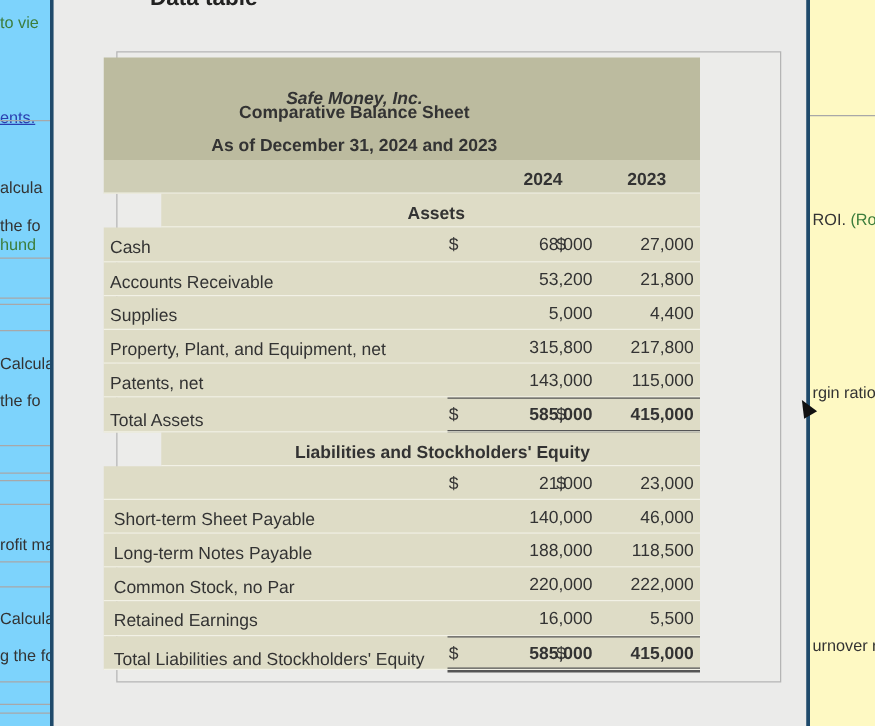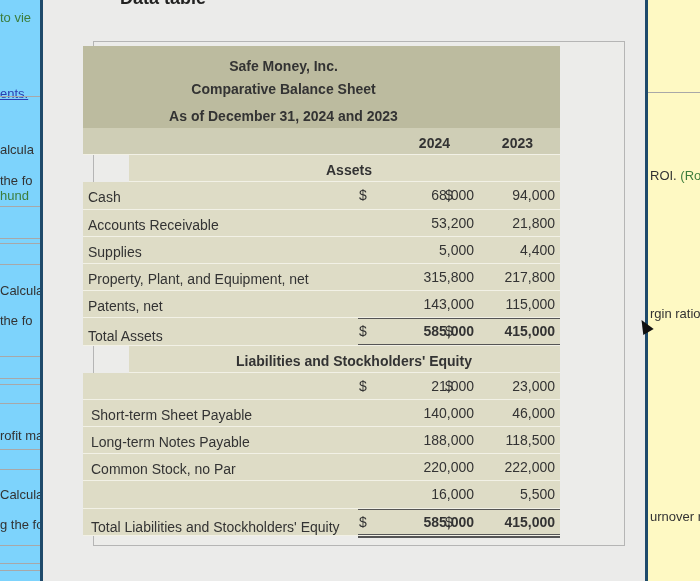--- a/index.html
+++ b/index.html
@@ -57,21 +57,21 @@
   }
   .sheet {
     position: absolute; left: 83px; top: 46px; width: 477px;
   }
   .hdr-block {
     background: #bcbb9f; height: 82px; position: relative;
   }
   .hdr-line {
     position: absolute; left: 0; width: 100%; text-align: center; font-size: 14px; font-weight: bold; color: #333;
   }
-  .hdr-line.l1 { top: 12px; left: -38px; }
+  .hdr-line.l1 { top: 24px; left: -38px; font-style: italic; }
   .hdr-line.l2 { top: 35px; left: -38px; }
   .hdr-line.l3 { top: 62px; left: -38px; }
   .row {
     position: relative; height: 27.2px; background: #dedcc6;
     border-bottom: 1px solid #f2f1e6; box-sizing: border-box;
     font-size: 14px;
   }
   .row.years { background: #cfceb6; font-weight: bold; }
   .row.section { font-weight: bold; margin-left: 46px; }
   .row .label { position: absolute; left: 5px; top: 7px; white-space: nowrap; }
@@ -145,21 +145,21 @@
   </div>
   <div class="row section">
     <span class="section-label" style="left:197px">Assets</span>
   </div>
 
   <div class="row">
     <span class="label">Cash</span>
     <span class="cur1">$</span>
     <span class="v1">68,000</span>
     <span class="cur2">$</span>
-    <span class="v2">94,000</span>
+    <span class="v2">27,000</span>
   </div>
   <div class="row">
     <span class="label">Accounts Receivable</span>
     <span class="v1">53,200</span>
     <span class="v2">21,800</span>
   </div>
   <div class="row">
     <span class="label">Supplies</span>
     <span class="v1">5,000</span>
     <span class="v2">4,400</span>
@@ -203,20 +203,21 @@
     <span class="label" style="left:8px">Long-term Notes Payable</span>
     <span class="v1">188,000</span>
     <span class="v2">118,500</span>
   </div>
   <div class="row">
     <span class="label" style="left:8px">Common Stock, no Par</span>
     <span class="v1">220,000</span>
     <span class="v2">222,000</span>
   </div>
   <div class="row">
+    <span class="label" style="left:8px">Retained Earnings</span>
     <span class="v1">16,000</span>
     <span class="v2">5,500</span>
   </div>
   <div class="row total">
     <div class="uline"></div>
     <span class="label" style="left:8px">Total Liabilities and Stockholders' Equity</span>
     <span class="cur1" style="font-weight:normal">$</span>
     <span class="v1">585,000</span>
     <span class="cur2" style="font-weight:normal">$</span>
     <span class="v2">415,000</span>

